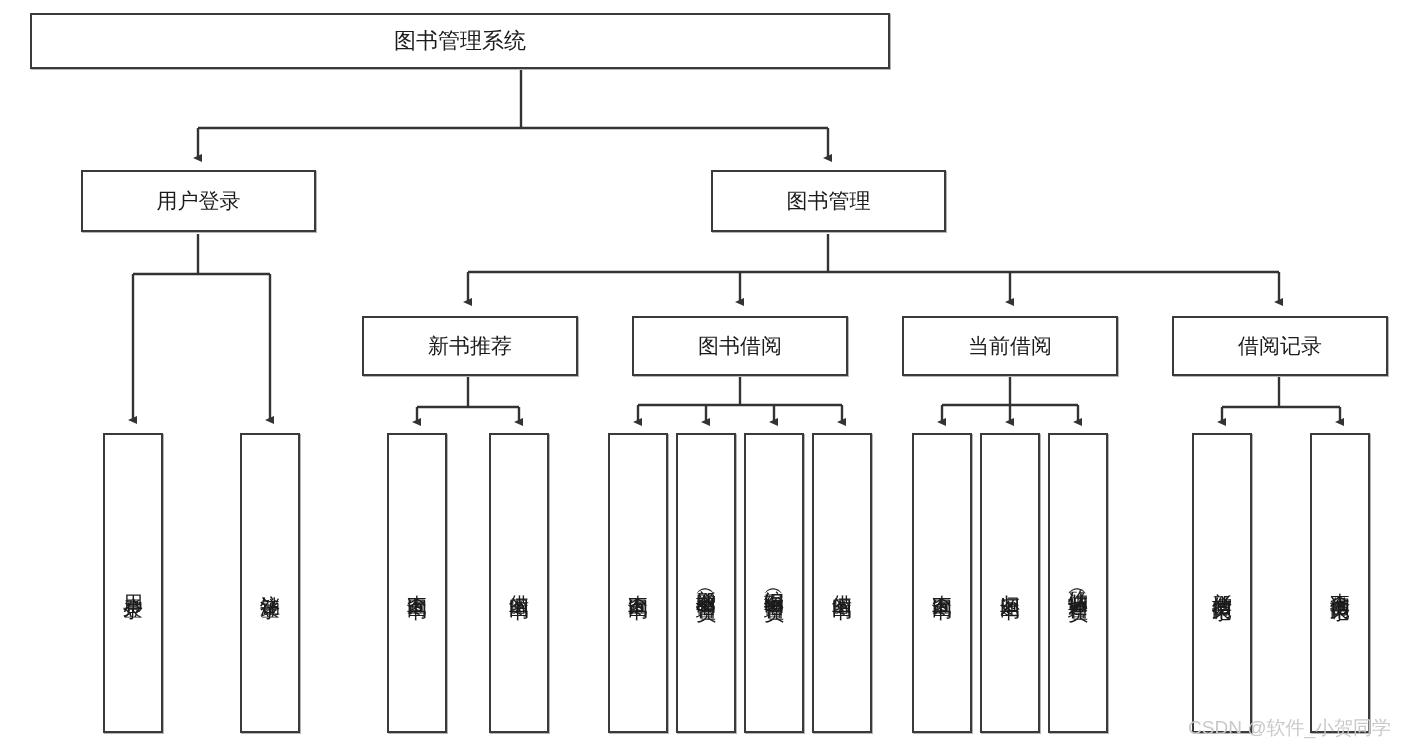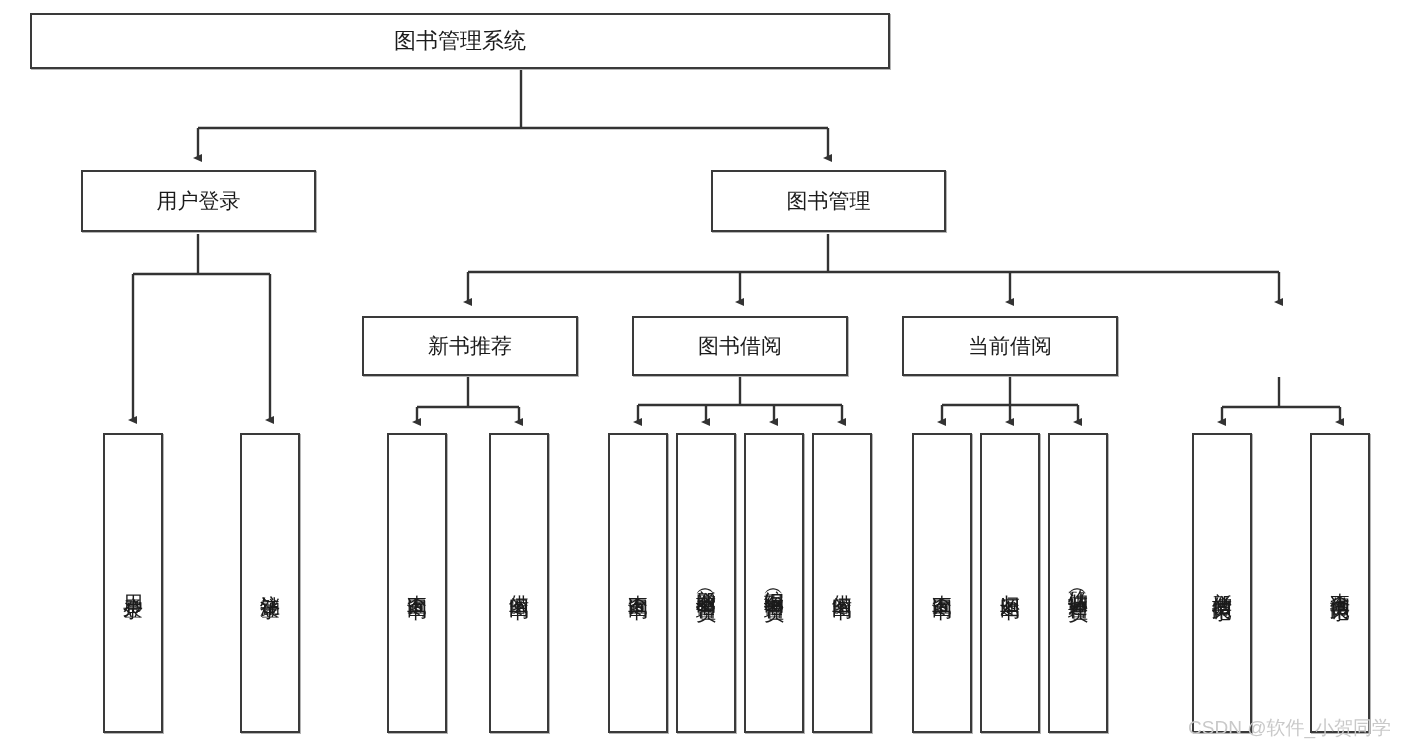--- a/index.html
+++ b/index.html
@@ -144,20 +144,23 @@
 
   <div class="node h-node" style="left:632px; top:316px; width:216px; height:60px;">
     <span class="node-label">图书借阅</span>
   </div>
   <div class="node h-node" style="left:362px; top:316px; width:216px; height:60px;">
     <span class="node-label">新书推荐</span>
   </div>
   <div class="node h-node" style="left:902px; top:316px; width:216px; height:60px;align-items:center;">
     <span class="node-label">当前借阅</span>
   </div>
+  <div class="node h-node" style="left:1172px; top:316px; width:216px; height:60px;">
+    <span class="node-label">借阅记录</span>
+  </div>
 
   <div class="node v-node" style="left:103px; top:433px; width:60px; height:300px;">
     <span class="node-label">用户登录</span>
   </div>
   <div class="node v-node" style="left:240px; top:433px; width:60px; height:300px;">
     <span class="node-label">注销登录</span>
   </div>
 
   <div class="node v-node" style="left:387px; top:433px; width:60px; height:300px;">
     <span class="node-label">查询图书</span>

